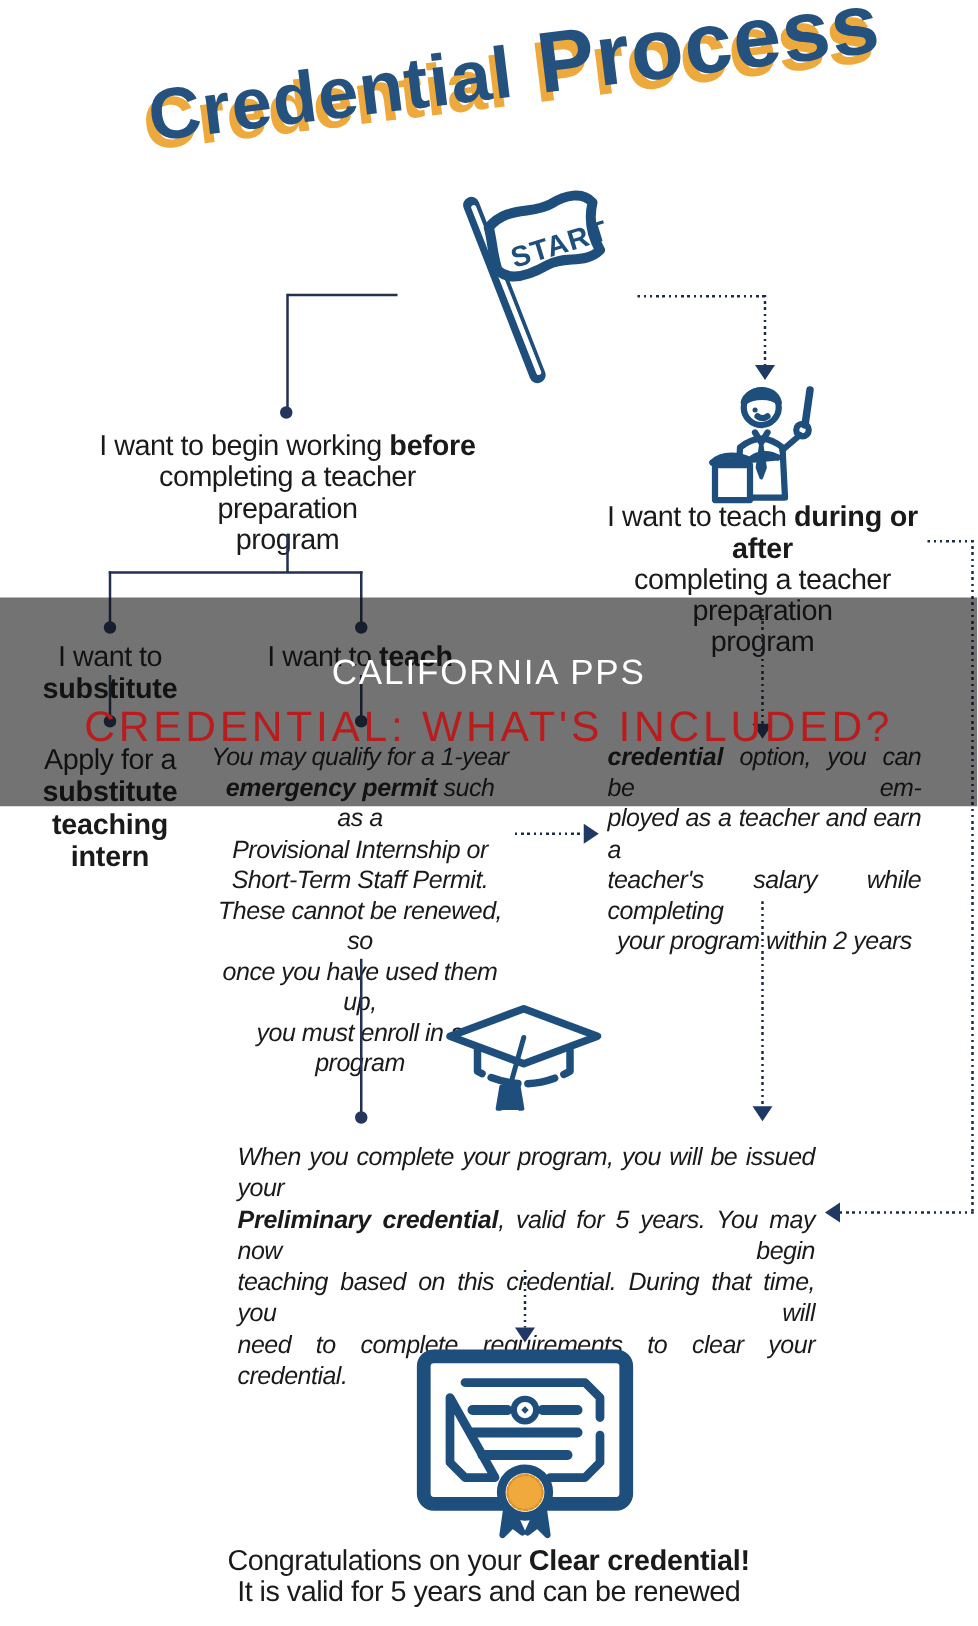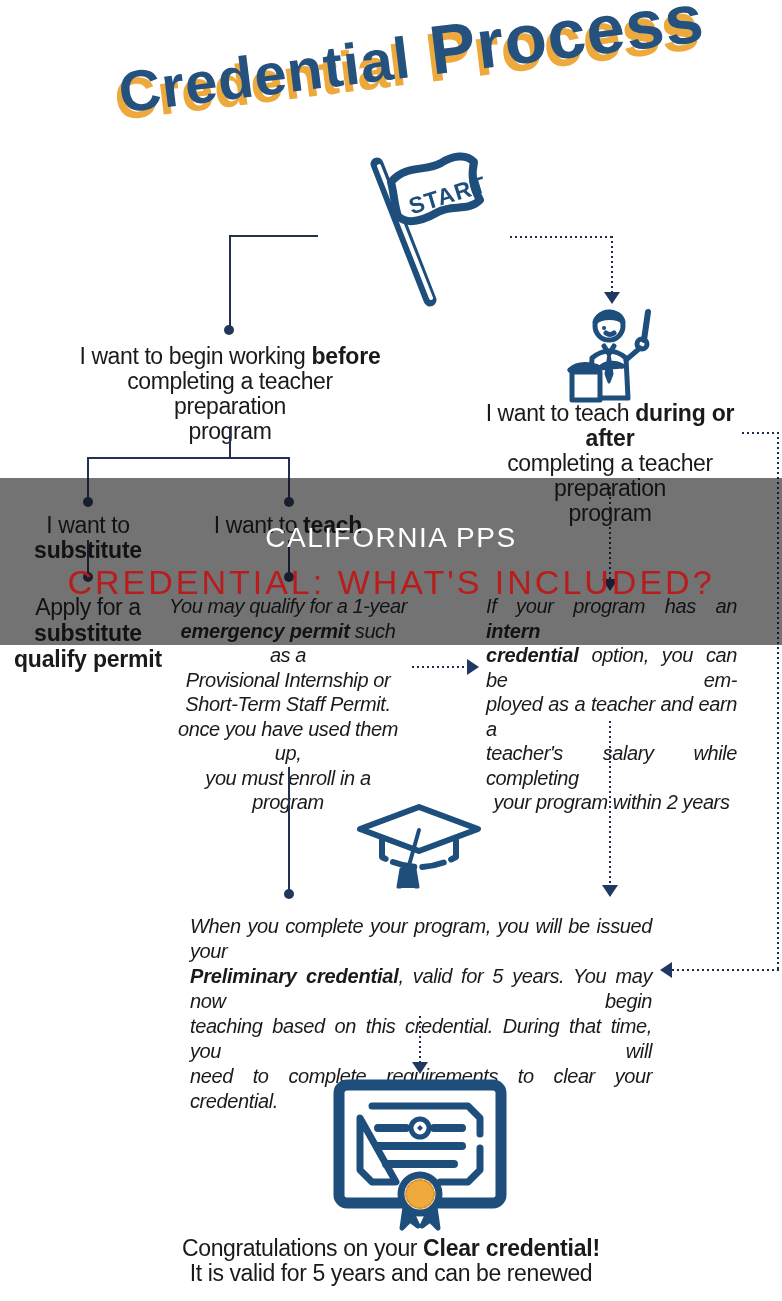--- a/index.html
+++ b/index.html
@@ -124,32 +124,32 @@
   <div class="dot-v" style="left:777px;top:432px;height:538px;"></div>
   <div class="dot-h" style="left:672px;top:969px;width:107px;"></div>
   <div class="ar left" style="left:660px;top:962px;"></div>
 
   <div class="dot-v" style="left:609px;top:487px;height:92px;"></div>
   <div class="ar down" style="left:602px;top:579px;"></div>
 
   <div class="tb" style="left:10px;top:594px;width:156px;line-height:26px;">
       <div class="ln">Apply for a</div>
       <div class="ln"><b>substitute</b></div>
-      <div class="ln"><b>qualify permit</b></div>
+      <div class="ln"><b>teaching intern</b></div>
     </div>
   <div class="tb small" style="left:168px;top:594px;width:240px;">
       <div class="ln">You may qualify for a 1-year</div>
       <div class="ln"><b>emergency permit</b> such as a</div>
       <div class="ln">Provisional Internship or</div>
       <div class="ln">Short-Term Staff Permit.</div>
+      <div class="ln">These cannot be renewed, so</div>
       <div class="ln">once you have used them up,</div>
       <div class="ln">you must enroll in a program</div>
     </div>
   <div class="tb small just last-center" style="left:486px;top:594px;width:251px;">
-      <div class="ln">If your program has an <b>intern</b></div>
       <div class="ln"><b>credential</b> option, you can be em-</div>
       <div class="ln">ployed as a teacher and earn a</div>
       <div class="ln">teacher's salary while completing</div>
       <div class="ln">your program within 2 years</div>
     </div>
 
   <div class="dot-h" style="left:412px;top:666px;width:56px;"></div>
   <div class="ar right" style="left:467px;top:659px;"></div>
 
   <div class="ln-v" style="left:288px;top:767px;height:124px;"></div>

